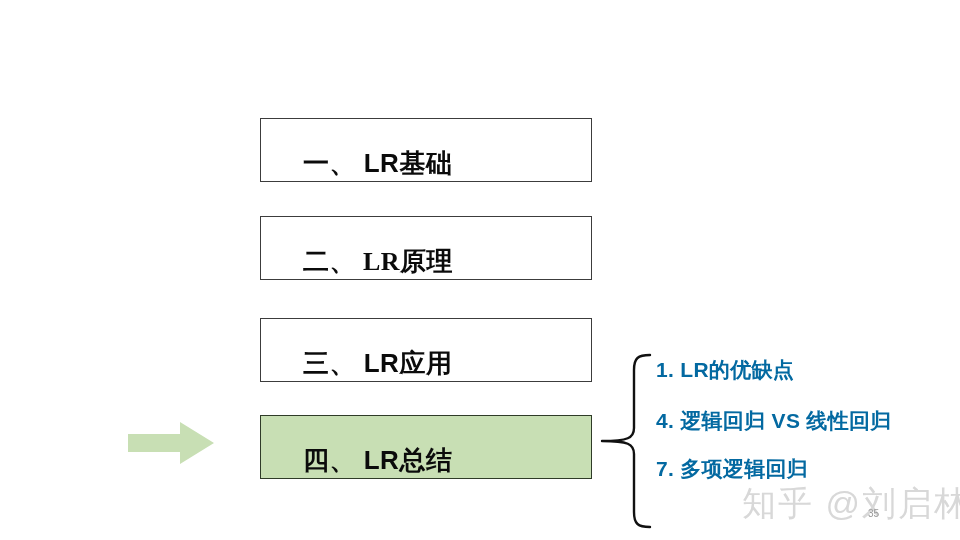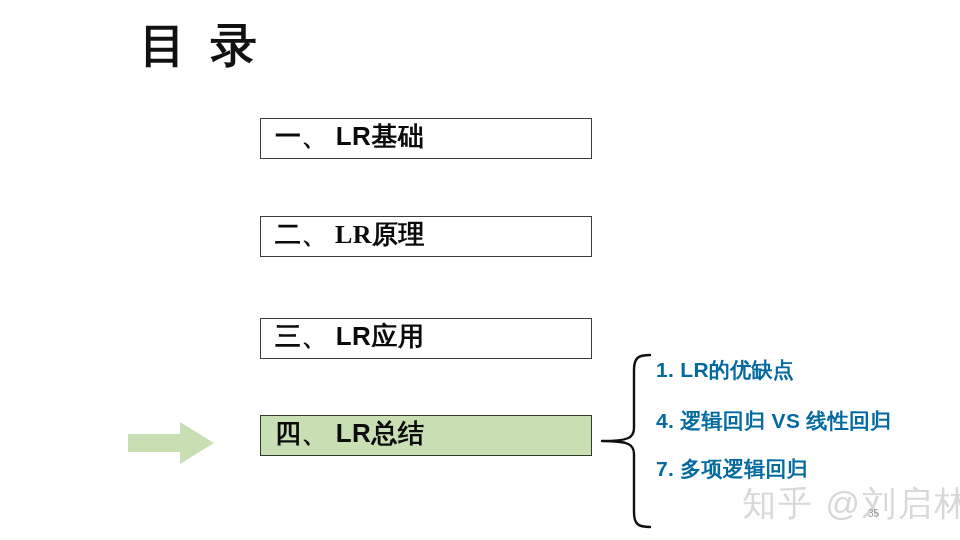--- a/index.html
+++ b/index.html
@@ -32,26 +32,27 @@
     letter-spacing: 6px;
     line-height: 1.2;
     white-space: pre;
   }
 
   
   .agenda-box {
     position: absolute;
     left: 260px;
     width: 332px;
-    height: 41px;
+    height: 64px;
     box-sizing: border-box;
     border: 1.5px solid #3c3c3c;
     background: #ffffff;
     display: flex;
-    align-items: flex-start;
+    align-items: flex-end;
+    padding-left: 28px;
   }
   .agenda-box.highlight {
     background: #c8dfb4;
     border-color: #2f3b28;
   }
   .agenda-label {
     font-size: 26px;
     font-weight: bold;
     color: #0b0b0b;
     padding-left: 14px;
@@ -116,21 +117,20 @@
     top: 508px;
     font-size: 10px;
     color: #9a9a9a;
   }
 </style>
 </head>
 <body>
 
 <div id="slide">
 
-  <div class="slide-title">目 录</div>
 
   <div class="agenda-box" id="box-1">
     <span class="agenda-label">一、 LR基础</span>
   </div>
 
   <div class="agenda-box" id="box-2">
     <span class="agenda-label">二、 LR原理</span>
   </div>
 
   <div class="agenda-box" id="box-3">

